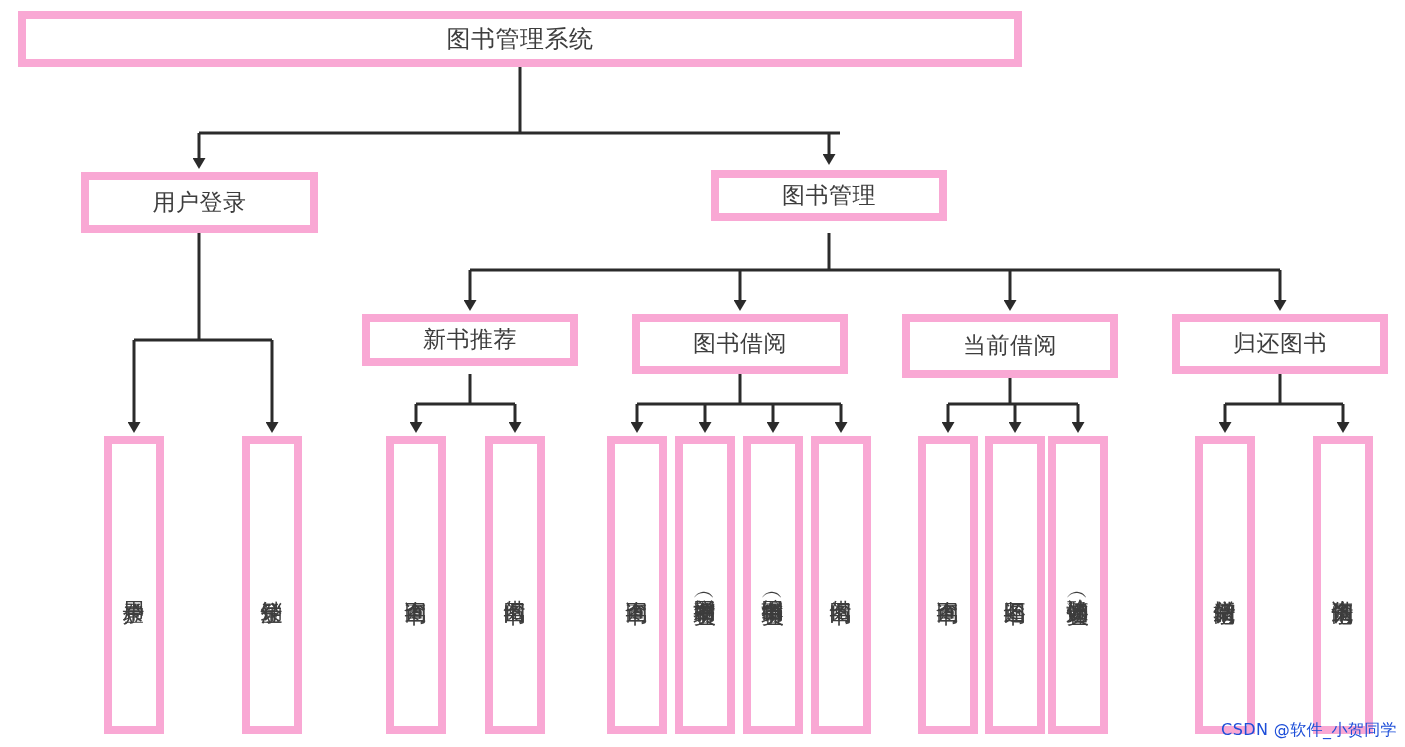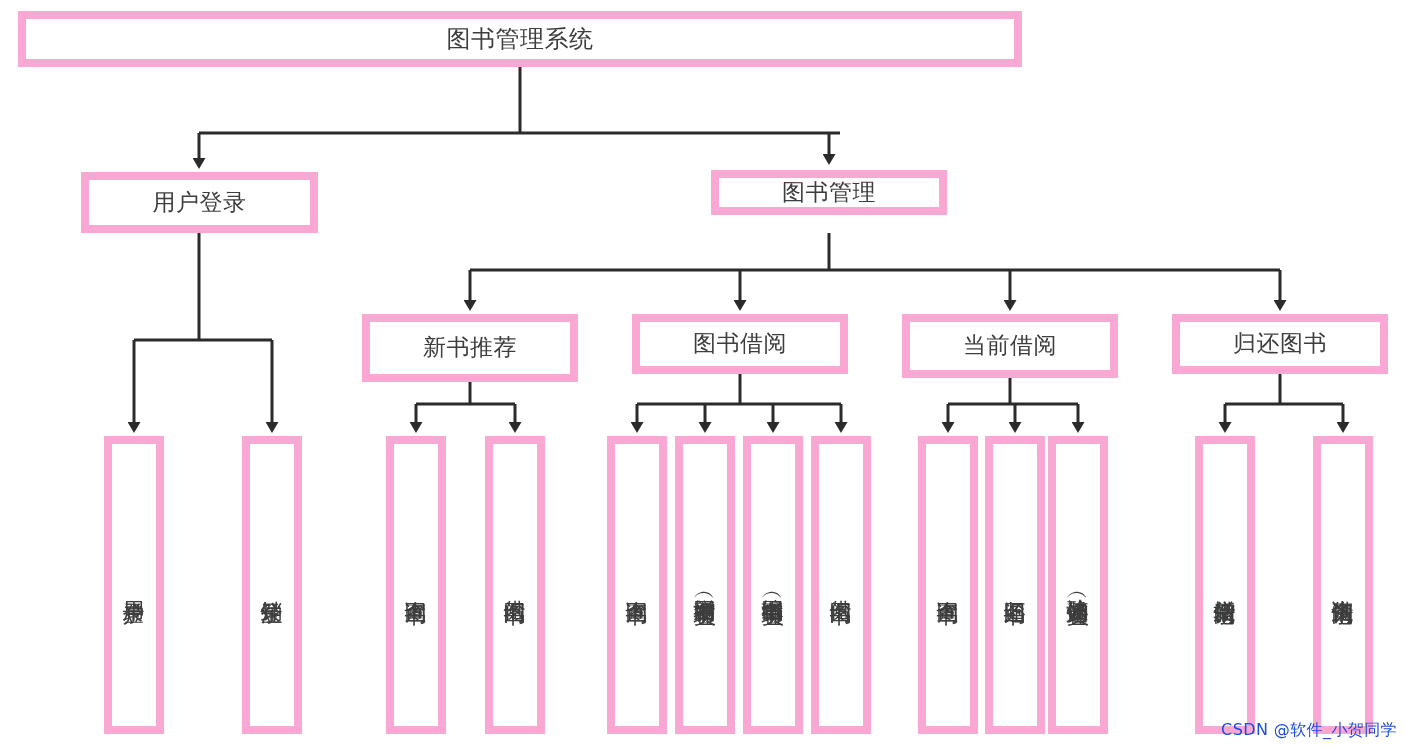--- a/index.html
+++ b/index.html
@@ -132,25 +132,25 @@
   </svg>
 
   <div class="node root horizontal" style="left:18px; top:11px; width:1004px; height:56px;">
     <span class="label">图书管理系统</span>
   </div>
 
   <div class="node horizontal" style="left:81px; top:172px; width:237px; height:61px;">
     <span class="label">用户登录</span>
   </div>
 
-  <div class="node horizontal" style="left:711px; top:170px; width:236px; height:45px;">
+  <div class="node horizontal" style="left:711px; top:170px; width:236px; height:51px;">
     <span class="label">图书管理</span>
   </div>
 
-  <div class="node horizontal" style="left:362px; top:314px; width:216px; height:68px;">
+  <div class="node horizontal" style="left:362px; top:314px; width:216px; height:52px;">
     <span class="label">新书推荐</span>
   </div>
 
   <div class="node horizontal" style="left:632px; top:314px; width:216px; height:60px;">
     <span class="label">图书借阅</span>
   </div>
 
   <div class="node horizontal" style="left:902px; top:314px; width:216px; height:64px;">
     <span class="label">当前借阅</span>
   </div>

